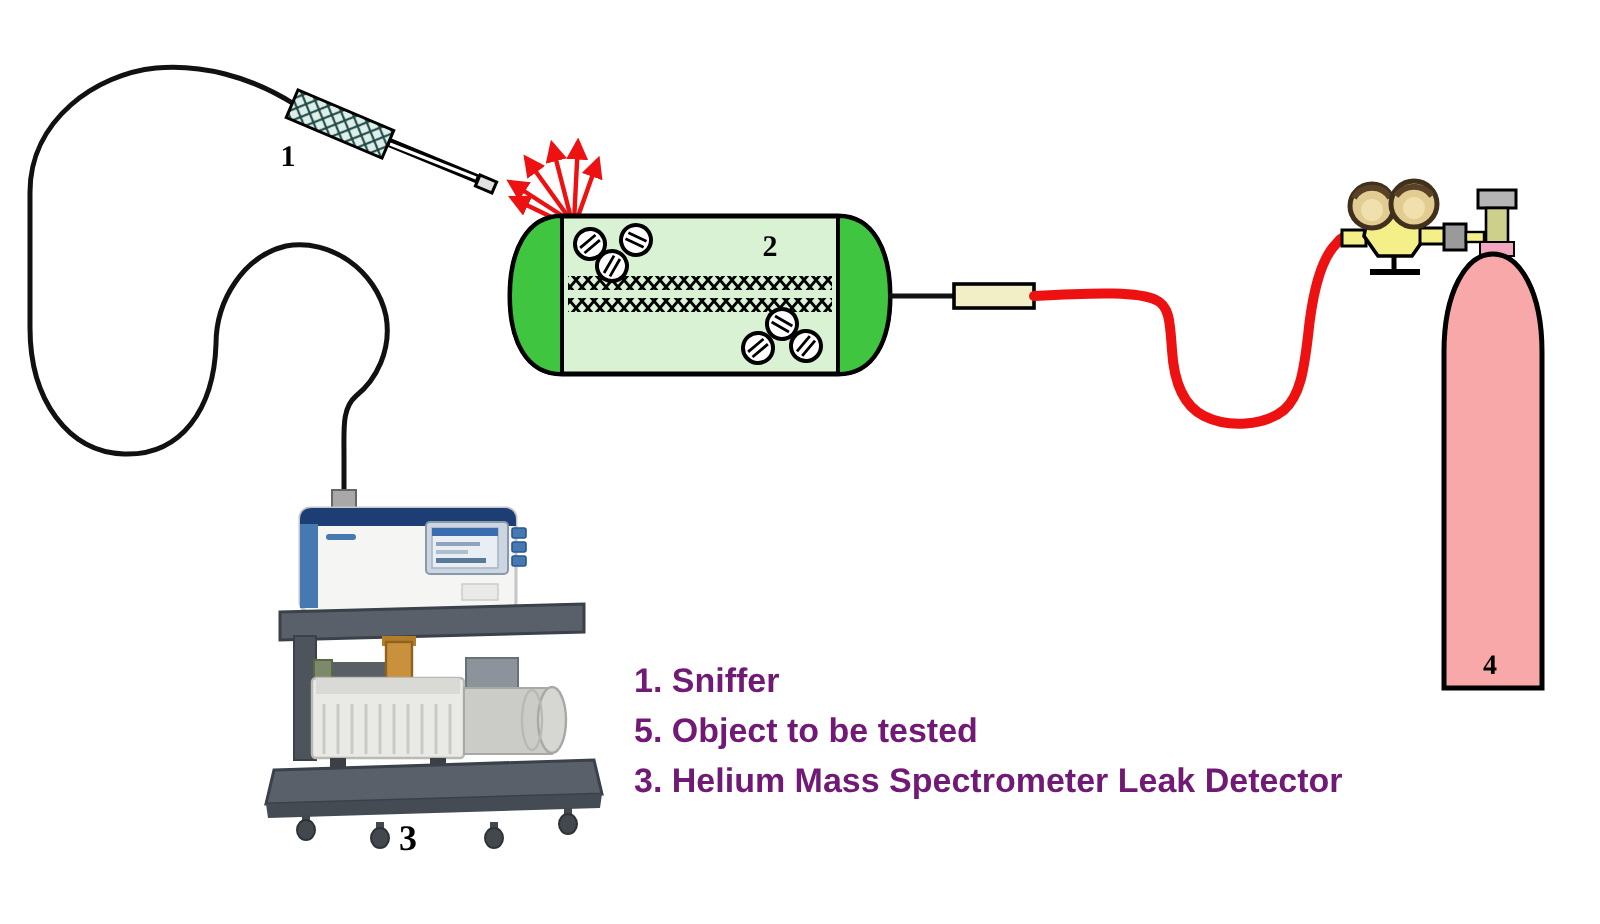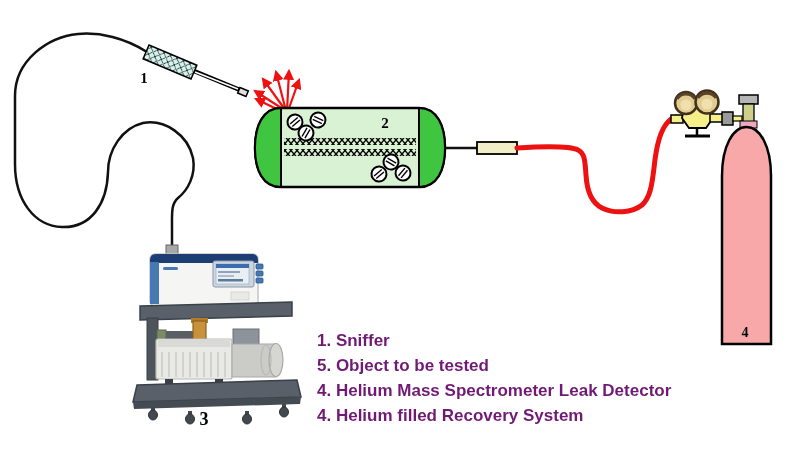--- a/index.html
+++ b/index.html
@@ -190,17 +190,16 @@
       <rect x="282" y="404" width="4" height="5" stroke="none"></rect>
           <ellipse cx="284" cy="412" rx="4.5" ry="5"></ellipse>
     </g>
     <text class="part-label" x="204" y="425" font-size="18" text-anchor="middle">3</text>
   </g>
 </svg>
 
   <div id="legend">
     <div class="legend-line">1. Sniffer</div>
     <div class="legend-line">5. Object to be tested</div>
-    <div class="legend-line">4. Helium Mass Spectrometer Leak Detector</div>
-    <div class="legend-line">4. Helium filled Recovery System</div>
+    <div class="legend-line">3. Helium Mass Spectrometer Leak Detector</div>
   </div>
 
 </div>
 
 </body></html>

